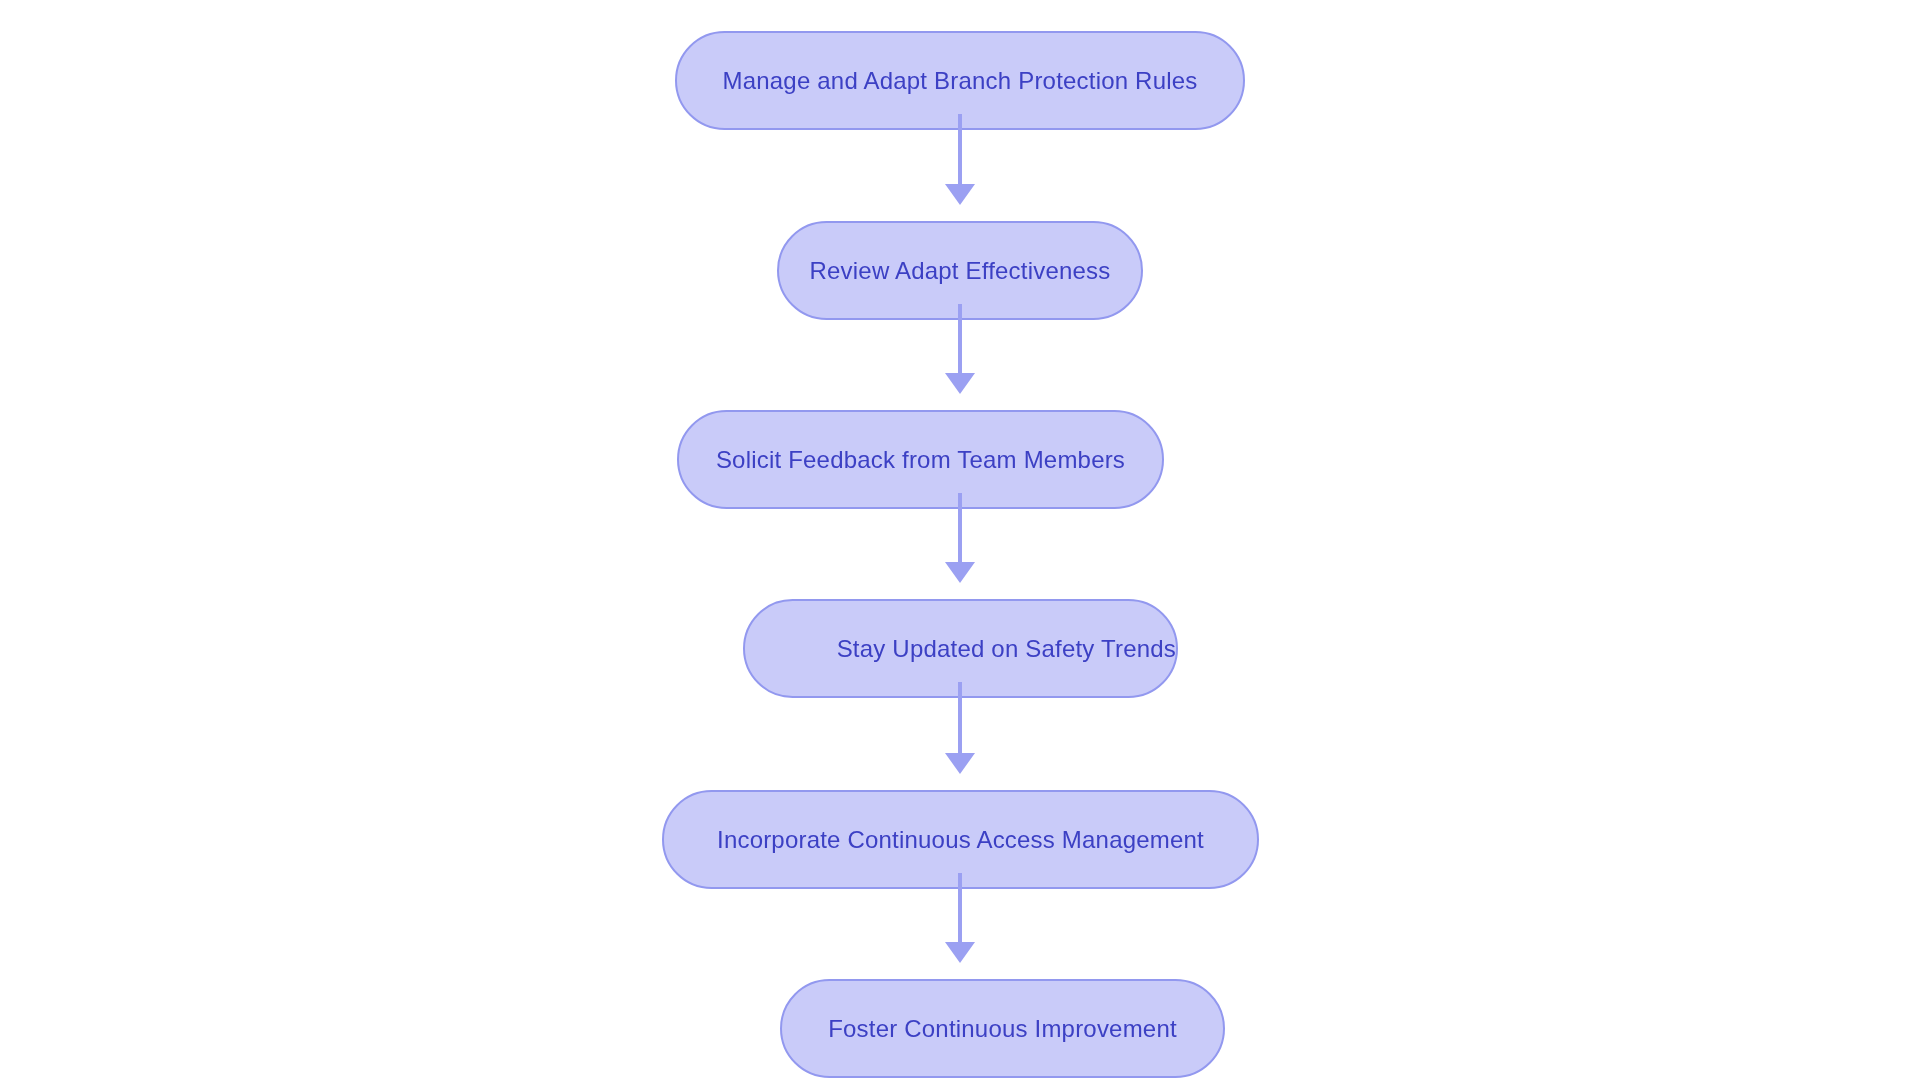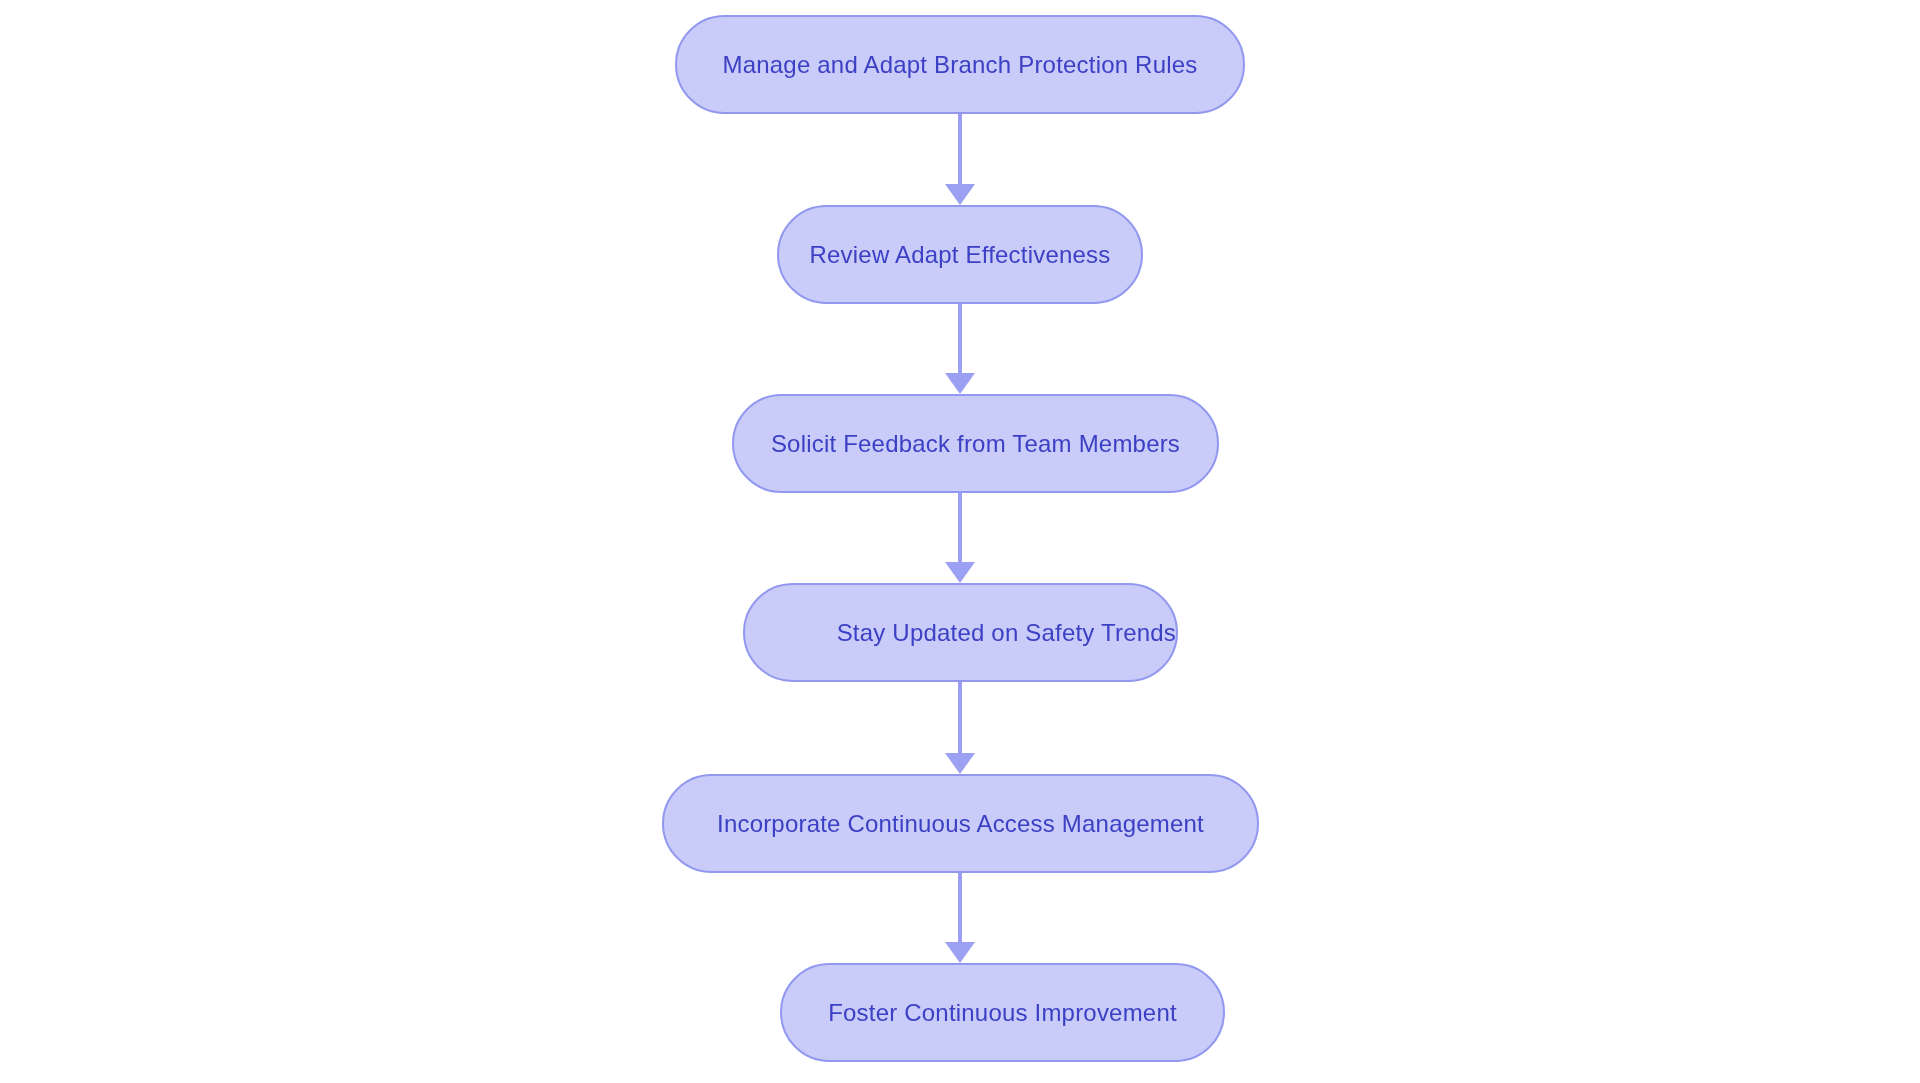--- a/index.html
+++ b/index.html
@@ -32,20 +32,21 @@
     border: 2px solid var(--node-border);
     color: var(--node-text);
     display: flex;
     align-items: center;
     justify-content: center;
     text-align: center;
     font-size: 24px;
     font-weight: 500;
     letter-spacing: 0.2px;
     user-select: none;
+    margin-top: 16px;
   }
   .arrow {
     position: absolute;
     left: 940px;
     width: 40px;
     display: block;
   }
   .arrow line { stroke: var(--arrow); stroke-width: 4; }
   .arrow polygon { fill: var(--arrow); }
 </style>
@@ -65,21 +66,21 @@
 
   <div class="node" style="left:777px; top:205px; width:366px;">
     <span>Review Adapt Effectiveness</span>
   </div>
 
   <svg class="arrow" style="top:304px;" width="40" height="90" viewBox="0 0 40 90" aria-hidden="true">
     <line x1="20" y1="0" x2="20" y2="72"></line>
     <polygon points="5,69 35,69 20,90"></polygon>
   </svg>
 
-  <div class="node" style="left:732px; top:394px; width:487px;">
+  <div class="node" style="left:677px; top:394px; width:487px;">
     <span>Solicit Feedback from Team Members</span>
   </div>
 
   <svg class="arrow" style="top:493px;" width="40" height="90" viewBox="0 0 40 90" aria-hidden="true">
     <line x1="20" y1="0" x2="20" y2="72"></line>
     <polygon points="5,69 35,69 20,90"></polygon>
   </svg>
 
   <div class="node" style="left:743px; top:583px; width:435px;justify-content:flex-end;">
     <span>Stay Updated on Safety Trends</span>

